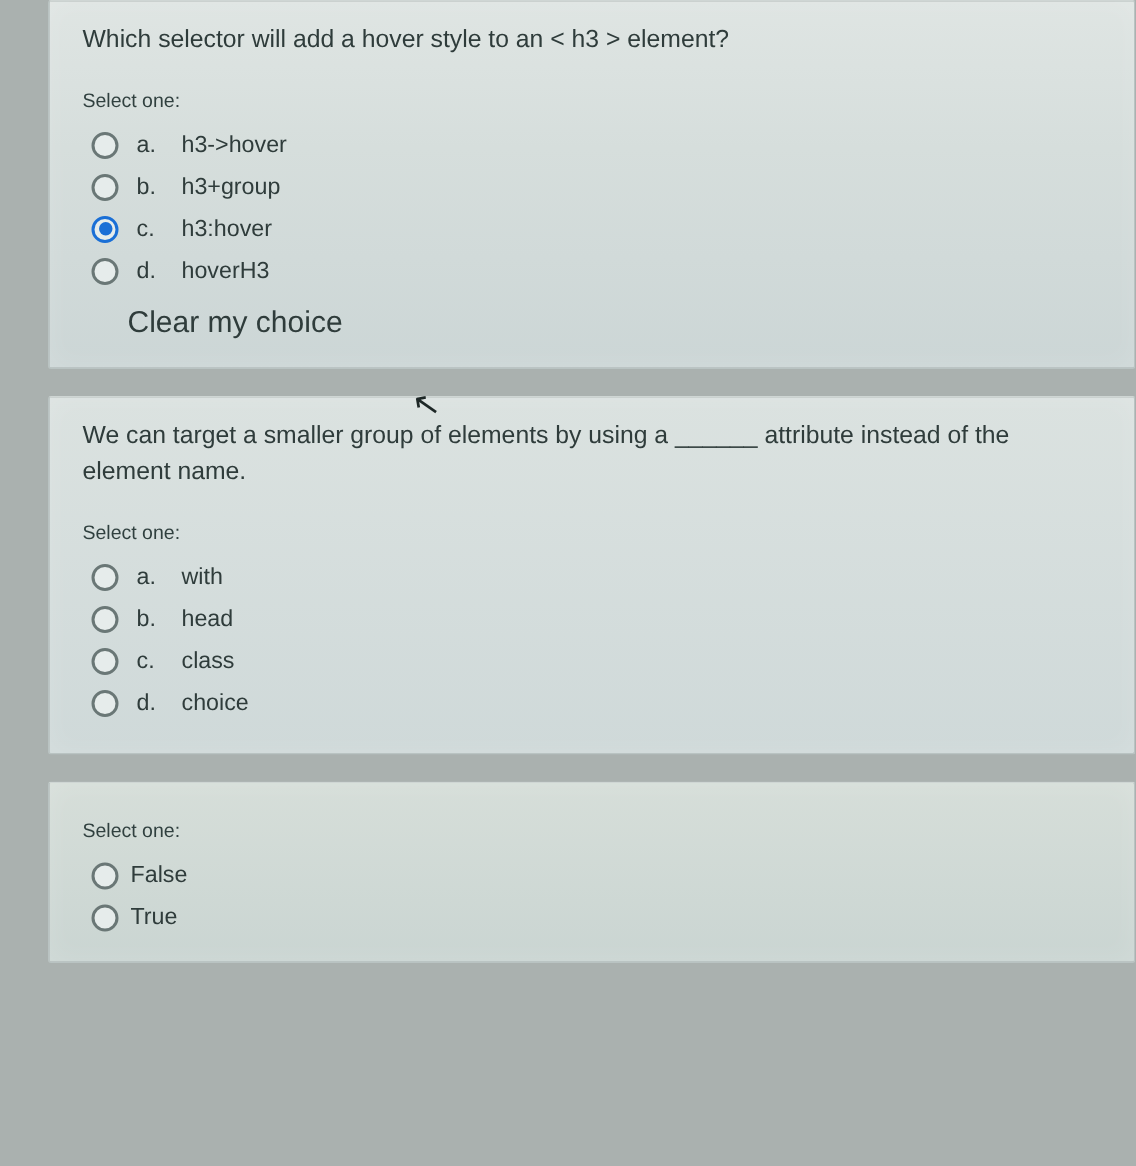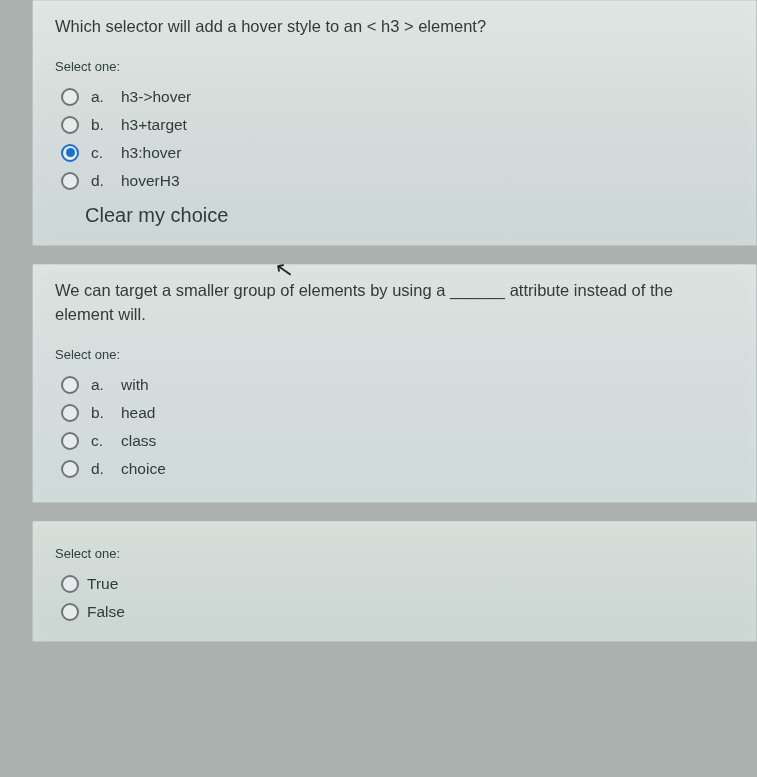--- a/index.html
+++ b/index.html
@@ -100,40 +100,40 @@
       <div class="select-one">Select one:</div>
       <div class="opts">
         <div class="opt">
           <span class="radio"></span>
           <span class="letter">a.</span>
           <span class="answer-text">h3-&gt;hover</span>
         </div>
         <div class="opt">
           <span class="radio"></span>
           <span class="letter">b.</span>
-          <span class="answer-text">h3+target</span>
+          <span class="answer-text">h3+group</span>
         </div>
         <div class="opt">
           <span class="radio selected"></span>
           <span class="letter">c.</span>
           <span class="answer-text">h3:hover</span>
         </div>
         <div class="opt">
           <span class="radio"></span>
           <span class="letter">d.</span>
           <span class="answer-text">hoverH3</span>
         </div>
       </div>
       <div class="clear">Clear my choice</div>
     </div>
 
     <span class="cursor">↖</span>
 
     <div class="qcard q2">
-      <p class="qtext">We can target a smaller group of elements by using a ______ attribute instead of the element will.</p>
+      <p class="qtext">We can target a smaller group of elements by using a ______ attribute instead of the element name.</p>
       <div class="select-one">Select one:</div>
       <div class="opts">
         <div class="opt">
           <span class="radio"></span>
           <span class="letter">a.</span>
           <span class="answer-text">with</span>
         </div>
         <div class="opt">
           <span class="radio"></span>
           <span class="letter">b.</span>
@@ -151,24 +151,24 @@
         </div>
       </div>
     </div>
 
     <div class="qcard q3">
       <div class="select-one">Select one:</div>
       <div class="opts">
         <div class="opt noLetter">
           <span class="radio"></span>
 
-          <span class="answer-text">True</span>
+          <span class="answer-text">False</span>
         </div>
         <div class="opt noLetter">
           <span class="radio"></span>
 
-          <span class="answer-text">False</span>
+          <span class="answer-text">True</span>
         </div>
       </div>
     </div>
 
   </div>
 </div>
 
 </body></html>

